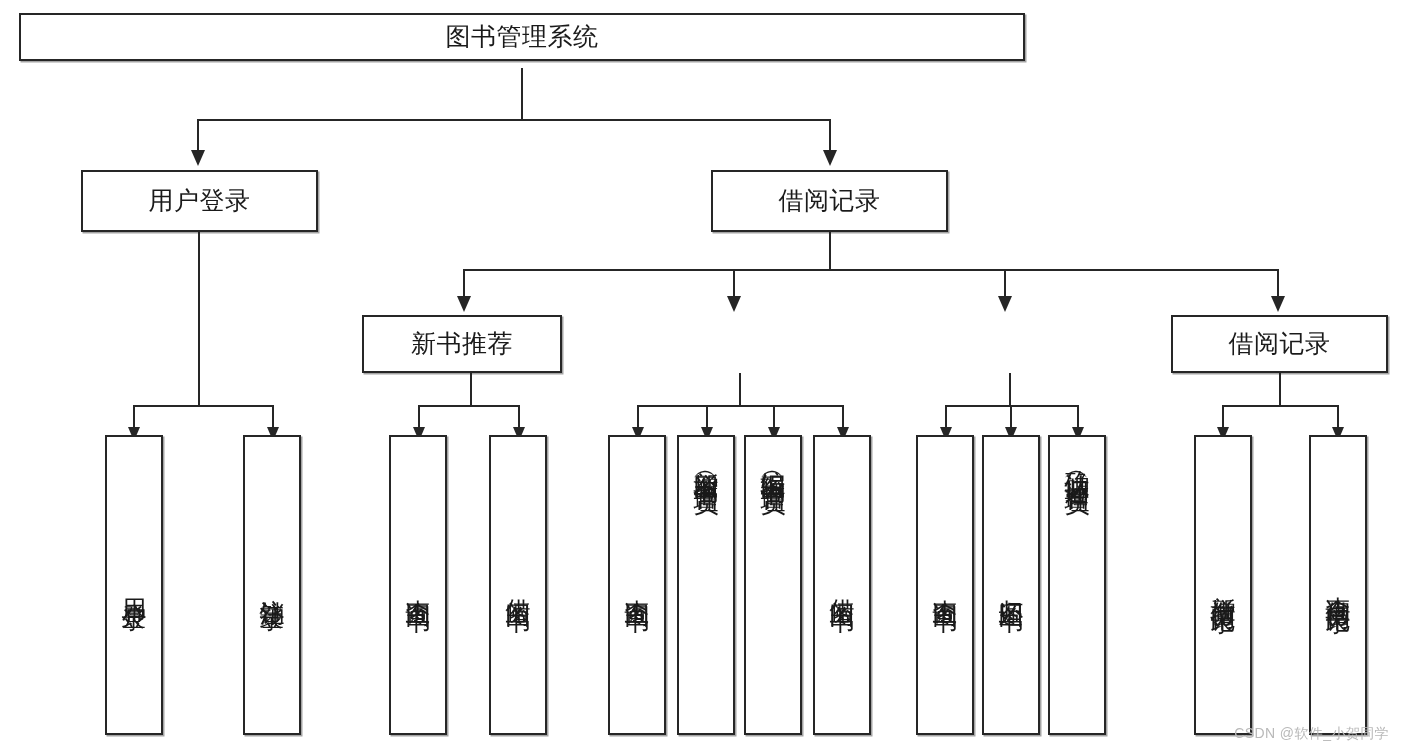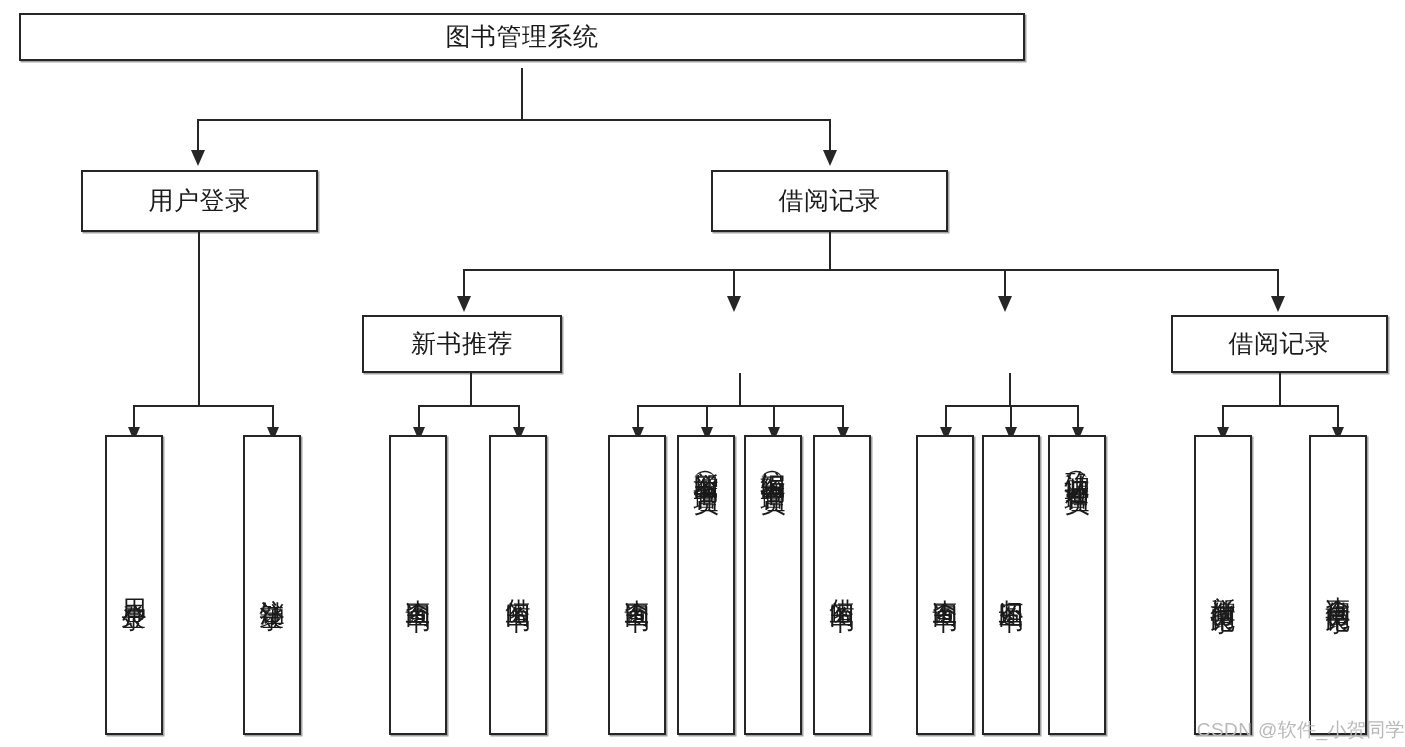--- a/index.html
+++ b/index.html
@@ -59,22 +59,22 @@
   }
   .arrow.sm{
     border-left:6px solid transparent;
     border-right:6px solid transparent;
     border-top:14px solid #262626;
   }
 
   
   #watermark{
     position:absolute;
-    right:0;bottom:4px;
-    font-size:19px;
+    right:16px;bottom:4px;
+    font-size:14px;
     color:#b9b9b9;
     letter-spacing:.4px;
     white-space:nowrap;
     pointer-events:none;
   }
 </style>
 </head>
 <body>
 
 <div id="stage">

